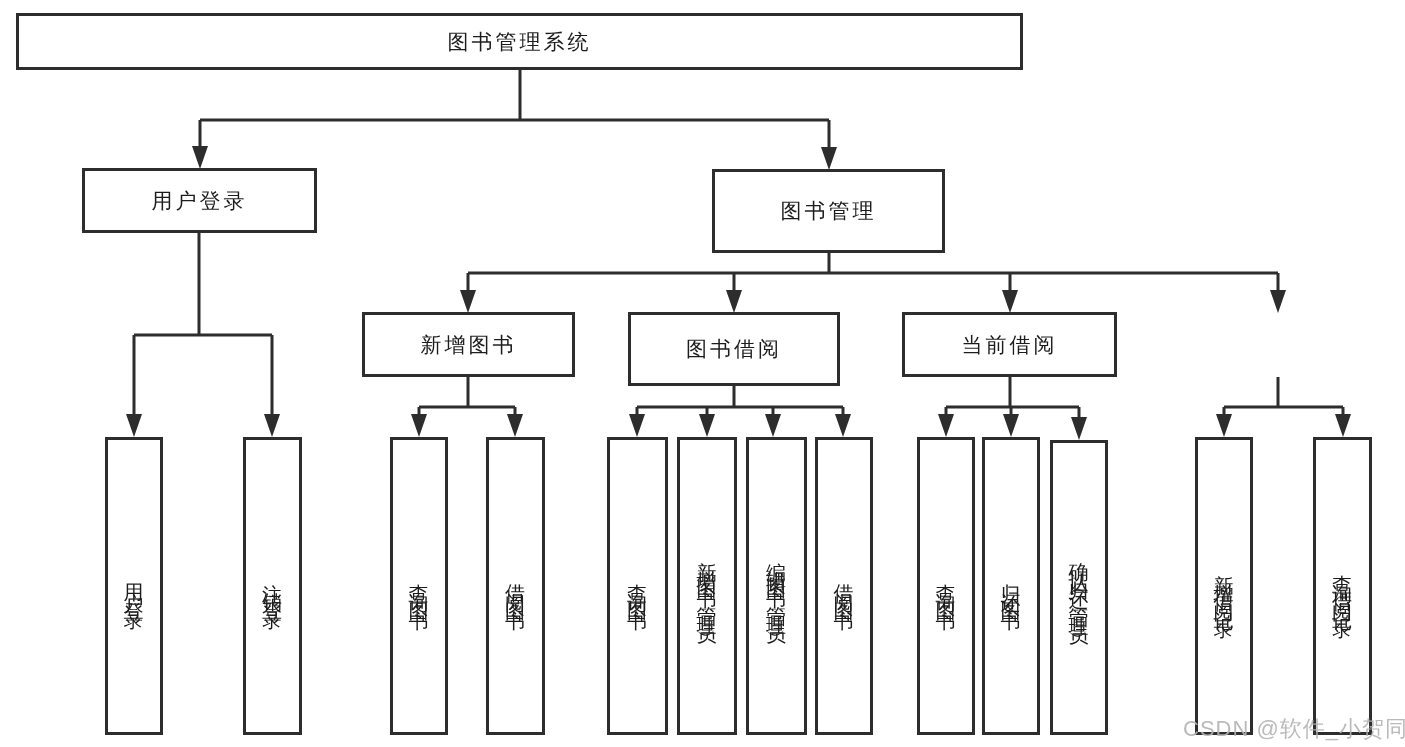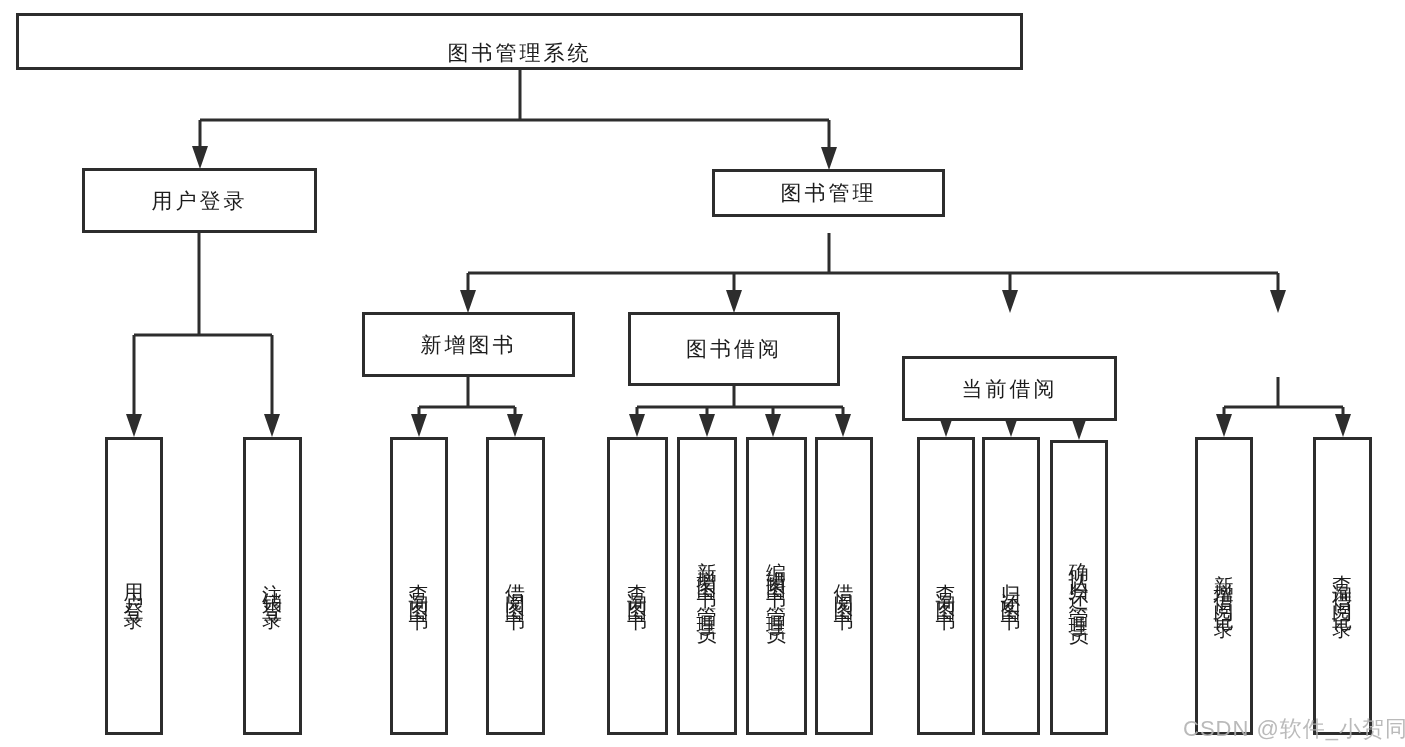--- a/index.html
+++ b/index.html
@@ -34,26 +34,26 @@
     white-space: nowrap;
   }
   .v .label {
     writing-mode: vertical-rl;
     text-orientation: mixed;
     font-size: 20px;
     letter-spacing: 9px;
     line-height: 1;
   }
   
-  #b-root    { left: 16px;   top: 13px;  width: 1007px; height: 57px; align-items: flex-end; }
+  #b-root    { left: 16px;   top: 13px;  width: 1007px; height: 57px; }
   #b-login   { left: 82px;   top: 168px; width: 235px;  height: 65px; }
-  #b-mgmt    { left: 712px;  top: 169px; width: 233px;  height: 48px; }
+  #b-mgmt    { left: 712px;  top: 169px; width: 233px;  height: 84px; }
   #b-new     { left: 362px;  top: 312px; width: 213px;  height: 65px; }
   #b-borrow  { left: 628px;  top: 312px; width: 212px;  height: 74px; }
-  #b-current { left: 902px;  top: 312px; width: 215px;  height: 65px; margin-top: 44px; }
+  #b-current { left: 902px;  top: 312px; width: 215px;  height: 65px; }
   #b-records { left: 1170px; top: 312px; width: 217px;  height: 65px; }
   
   .v { top: 437px; width: 58px; height: 298px; }
   #v-login    { left: 105px; }
   #v-logout   { left: 243px; width: 59px; }
   #v-query1   { left: 390px; }
   #v-borrow1  { left: 486px; width: 59px; }
   #v-query2   { left: 607px; width: 61px; }
   #v-addbook  { left: 677px; width: 60px; }
   #v-editbook { left: 746px; width: 61px; }

